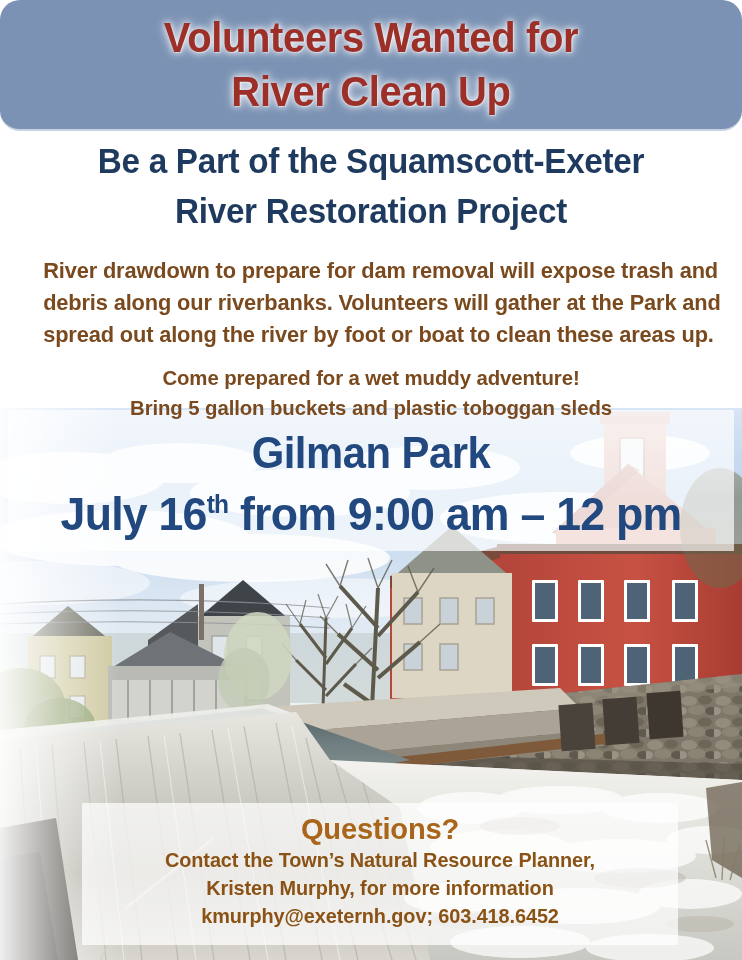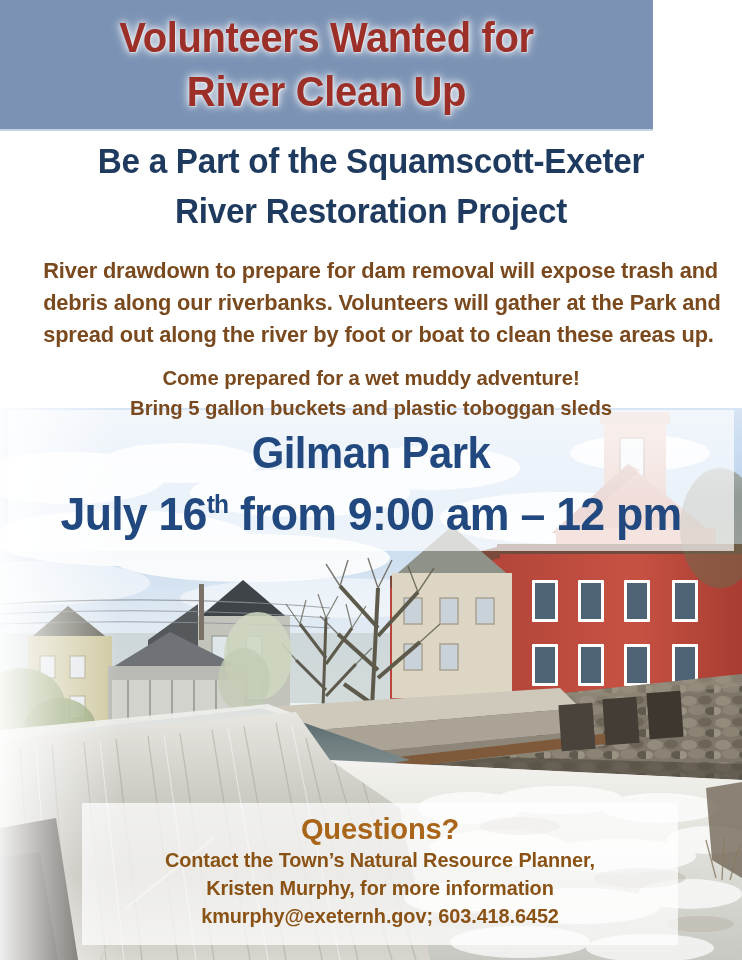--- a/index.html
+++ b/index.html
@@ -14,25 +14,26 @@
     width: 742px;
     height: 960px;
     overflow: hidden;
     background: #ffffff;
   }
 
   
   .banner {
     position: absolute;
     left: 0; top: 0;
-    width: 653px;
+    width: 742px;
     height: 131px;
     background: #7b92b4;
     border-bottom: 2px solid #c7d2e0;
     box-sizing: border-box;
+    border-radius: 20px;
   }
   .banner-title {
     position: absolute;
     left: 0; right: 0;
     text-align: center;
     color: #9c2f27;
     font-family: "Liberation Sans Narrow", "Liberation Sans", sans-serif;
     font-weight: bold;
     font-size: 43px;
     line-height: 1.18;

